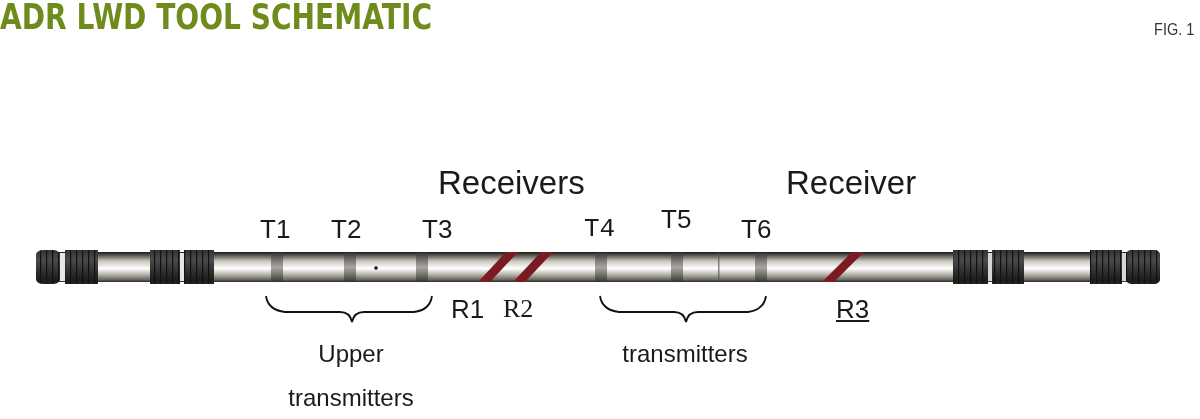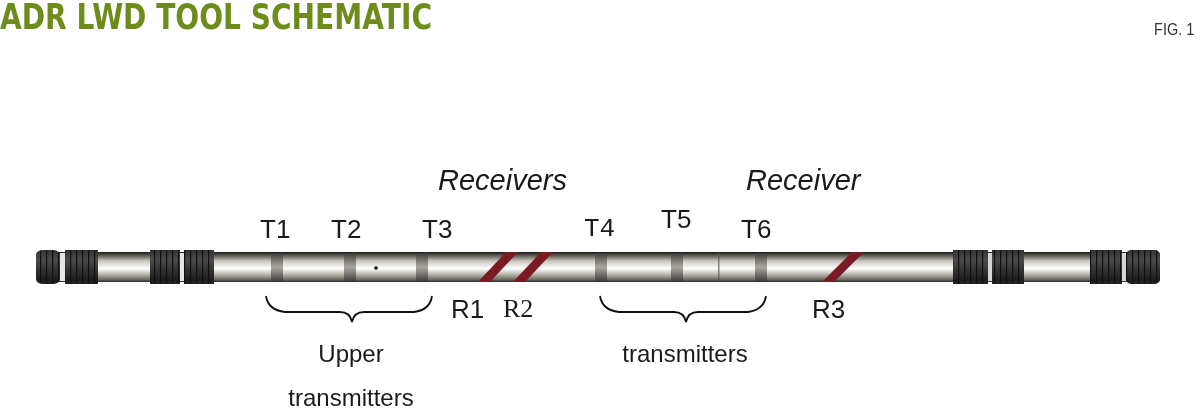--- a/index.html
+++ b/index.html
@@ -1,21 +1,21 @@
 <!DOCTYPE html>
 <html><head>
 <meta charset="utf-8">
 <style>
   html, body { margin:0; padding:0; background:#ffffff; }
   body { width:1200px; height:419px; position:relative; overflow:hidden; font-family:"Liberation Sans", sans-serif; }
   .title { position:absolute; left:0; top:-4px; font-family:"DejaVu Sans", sans-serif; font-weight:bold; font-size:36px; color:#6e8c1c; letter-spacing:0px; transform:scaleX(0.78); transform-origin:left top; white-space:nowrap; }
   .fig { position:absolute; right:6px; top:20px; font-family:"Liberation Sans", sans-serif; font-size:17px; color:#333; transform:scaleX(0.85); transform-origin:right top; }
   .lbl { position:absolute; font-family:"Liberation Sans", sans-serif; color:#1a1a1a; white-space:nowrap; }
   .lbl-sm { font-size:26px; }
-  .lbl-md { font-size:29px;font-style:italic; }
+  .lbl-md { font-size:33px; }
   .lbl-lg { font-size:24px; text-align:center; line-height:44px; }
   svg.tool { position:absolute; left:0; top:0; }
 </style>
 </head>
 <body>
 
 <div class="title">ADR LWD TOOL SCHEMATIC</div>
 <div class="fig">FIG. 1</div>
 
 <svg class="tool" width="1200" height="419">
@@ -82,32 +82,32 @@
     <polygon points="822,282 834,282 864,252 852,252" fill="#7a1a22"></polygon>
   </g>
 
   <g fill="none" stroke="#111" stroke-width="1.8">
     <path d="M266,296 Q268,310 285,312 L340,312 Q350,312 352,322 Q354,312 364,312 L414,312 Q430,310 432,296"></path>
     <path d="M600,296 Q602,310 619,312 L674,312 Q684,312 686,322 Q688,312 698,312 L748,312 Q764,310 766,296"></path>
   </g>
 </svg>
 
 <div class="lbl lbl-md" style="left:438px; top:164px;">Receivers</div>
-<div class="lbl lbl-md" style="left:746px; top:164px;">Receiver</div>
+<div class="lbl lbl-md" style="left:786px; top:164px;">Receiver</div>
 
 <div class="lbl lbl-sm" style="left:260px; top:214px;">T1</div>
 <div class="lbl lbl-sm" style="left:331px; top:214px;">T2</div>
 <div class="lbl lbl-sm" style="left:403px; top:214px;margin-left:19px;">T3</div>
 <div class="lbl lbl-sm" style="left:584px; top:214px;font-family:Liberation Mono, monospace;">T4</div>
 <div class="lbl lbl-sm" style="left:661px; top:204px;">T5</div>
 <div class="lbl lbl-sm" style="left:741px; top:214px;">T6</div>
 
 <div class="lbl lbl-sm" style="left:451px; top:294px;">R1</div>
 <div class="lbl lbl-sm" style="left:503px; top:294px;font-family:Liberation Serif, serif;">R2</div>
-<div class="lbl lbl-sm" style="left:812px; top:294px;">R3</div>
+<div class="lbl lbl-sm" style="left:836px; top:294px;text-decoration:underline;">R3</div>
 
 <div class="lbl lbl-lg" style="left:226px; top:332px; width:250px;">
   <div>Upper</div>
   <div>transmitters</div>
 </div>
 <div class="lbl lbl-lg" style="left:560px; top:332px; width:250px;">
   <div>transmitters</div>
 </div>
 
 </body></html>

